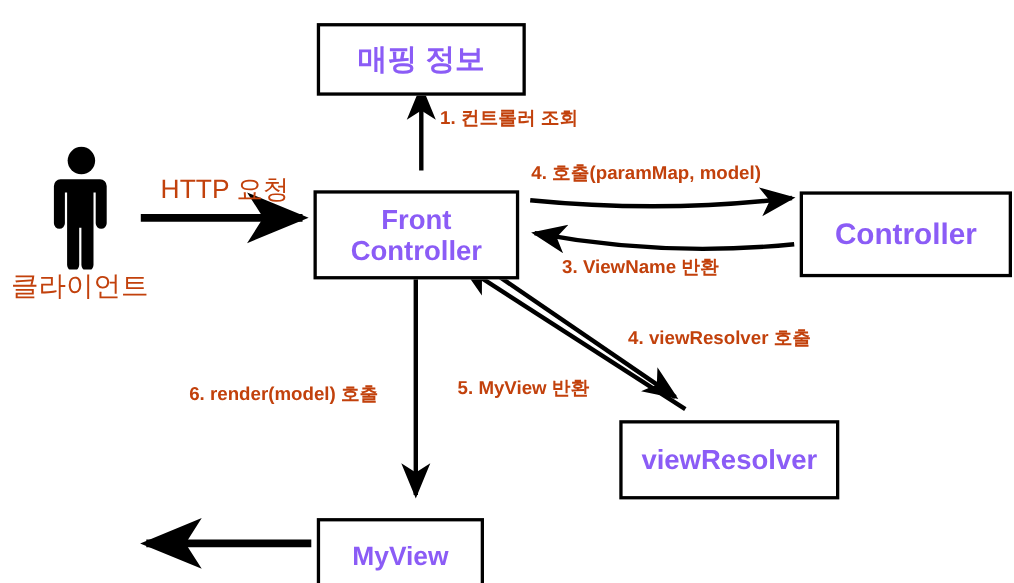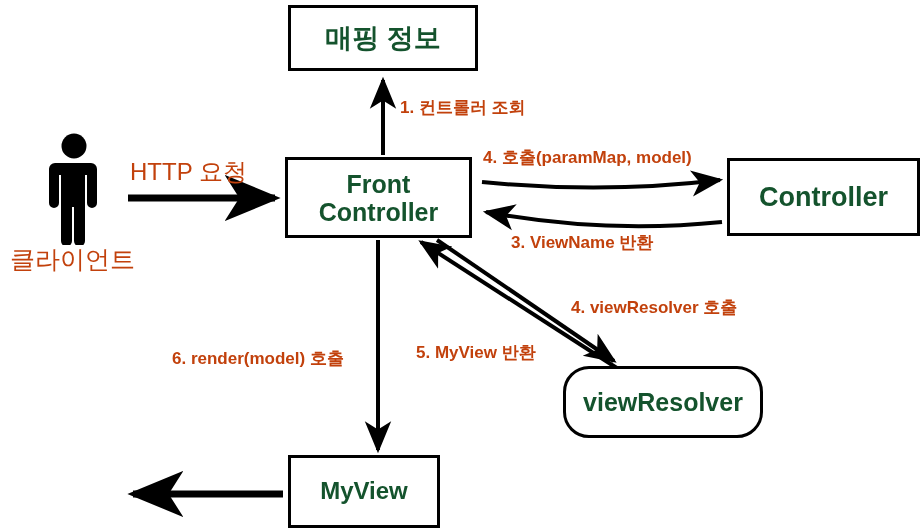--- a/index.html
+++ b/index.html
@@ -19,45 +19,45 @@
   }
   .box {
     position: absolute;
     box-sizing: border-box;
     border: 3px solid #000000;
     background: #ffffff;
     display: flex;
     align-items: center;
     justify-content: center;
     text-align: center;
-    color: #14532d;
+    color: #8b5cf6;
     font-weight: bold;
     line-height: 1.12;
     z-index: 3;
+    margin-top: 16px;
   }
   .box-label {
     display: block;
     white-space: pre-line;
   }
   #box-mapping-info {
     left: 288px; top: 5px; width: 190px; height: 66px;
     font-size: 27px;
   }
   #box-front-controller {
     left: 285px; top: 157px; width: 187px; height: 81px;
     font-size: 25px;
   }
   #box-controller {
     left: 727px; top: 158px; width: 193px; height: 78px;
     font-size: 27px;
   }
   #box-view-resolver {
     left: 563px; top: 366px; width: 200px; height: 72px;
     font-size: 25px;
-    border-radius: 26px;
   }
   #box-myview {
     left: 288px; top: 455px; width: 152px; height: 73px;
     font-size: 24px;
   }
 
   .gray-label {
     position: absolute;
     color: #c2410c;
     white-space: nowrap;
@@ -71,21 +71,21 @@
     font-weight: normal;
     font-size: 24px;
   }
 
   #label-step1 { left: 400px; top: 96px; }
   #label-step2 { left: 483px; top: 146px; }
   #label-step3 { left: 511px; top: 231px; }
   #label-step4 { left: 571px; top: 296px; }
   #label-step5 { left: 416px; top: 341px; }
   #label-step6 { left: 172px; top: 347px; }
-  #label-http-request { left: 130px; top: 156px; text-align: center; }
+  #label-http-request { left: 146px; top: 156px; text-align: center; }
   #label-html-response { left: 147px; top: 447px; }
   #label-client {
     left: 10px; top: 243px;
     font-size: 25px;
     font-weight: normal;
   }
 
   #person-icon {
     position: absolute;
     left: 45px; top: 133px;

